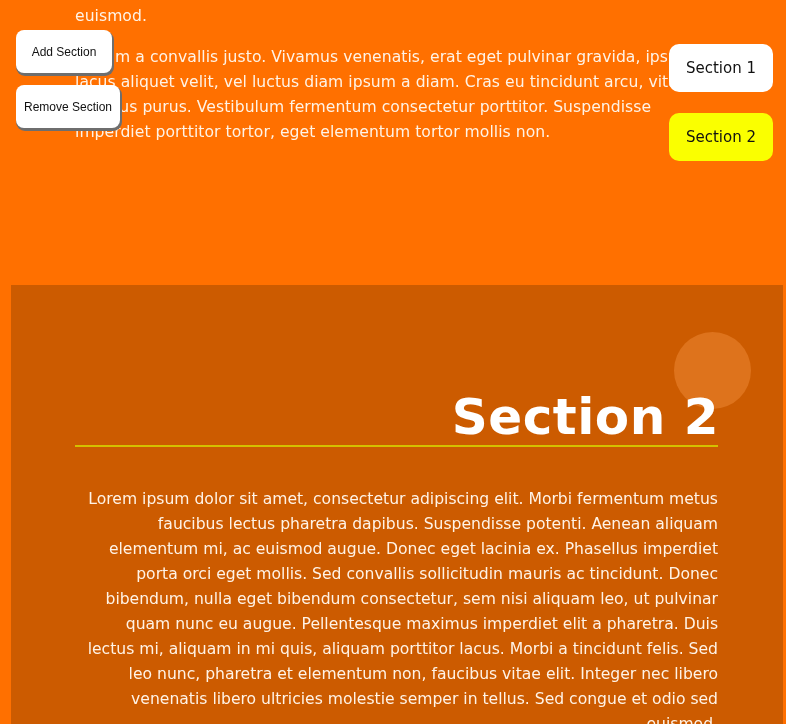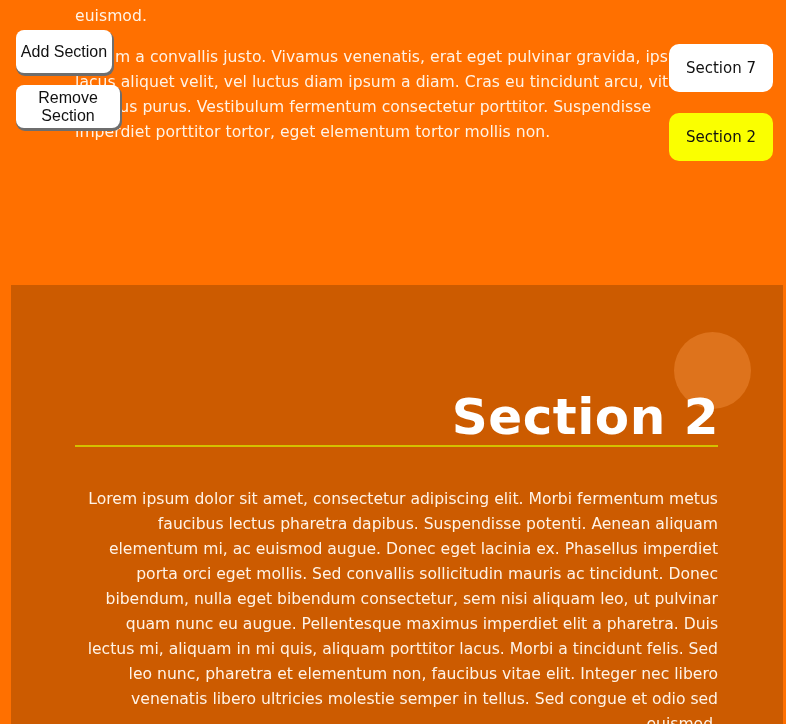--- a/index.html
+++ b/index.html
@@ -85,21 +85,21 @@
     
     .action-btn {
       position: absolute;
       left: 16px;
       height: 43px;
       background: #FFFFFF;
       border: none;
       border-radius: 8px;
       box-shadow: 1px 2px 0 1px #6E6E6E;
       font-family: "Liberation Sans", sans-serif;
-      font-size: 16px;
+      font-size: 12px;
       color: #111111;
       padding: 0;
       cursor: pointer;
       text-align: center;
     }
     .btn-add { top: 30px; width: 96px; }
     .btn-remove { top: 85px; width: 104px; }
     
     .nav-btn {
       position: absolute;
@@ -134,16 +134,16 @@
   <div class="section2">
     <div class="deco-circle"></div>
     <h2 class="s2-heading">Section 2</h2>
     <div class="s2-rule"></div>
     <p class="s2-text">Lorem ipsum dolor sit amet, consectetur adipiscing elit. Morbi fermentum metus faucibus lectus pharetra dapibus. Suspendisse potenti. Aenean aliquam elementum mi, ac euismod augue. Donec eget lacinia ex. Phasellus imperdiet porta orci eget mollis. Sed convallis sollicitudin mauris ac tincidunt. Donec bibendum, nulla eget bibendum consectetur, sem nisi aliquam leo, ut pulvinar quam nunc eu augue. Pellentesque maximus imperdiet elit a pharetra. Duis lectus mi, aliquam in mi quis, aliquam porttitor lacus. Morbi a tincidunt felis. Sed leo nunc, pharetra et elementum non, faucibus vitae elit. Integer nec libero venenatis libero ultricies molestie semper in tellus. Sed congue et odio sed euismod.</p>
   </div>
 
   <button class="action-btn btn-add">Add Section</button>
   <button class="action-btn btn-remove">Remove Section</button>
 
-  <button class="nav-btn nav-1">Section 7</button>
+  <button class="nav-btn nav-1">Section 1</button>
   <button class="nav-btn nav-2 active">Section 2</button>
 
 </div>
 
 </body></html>

